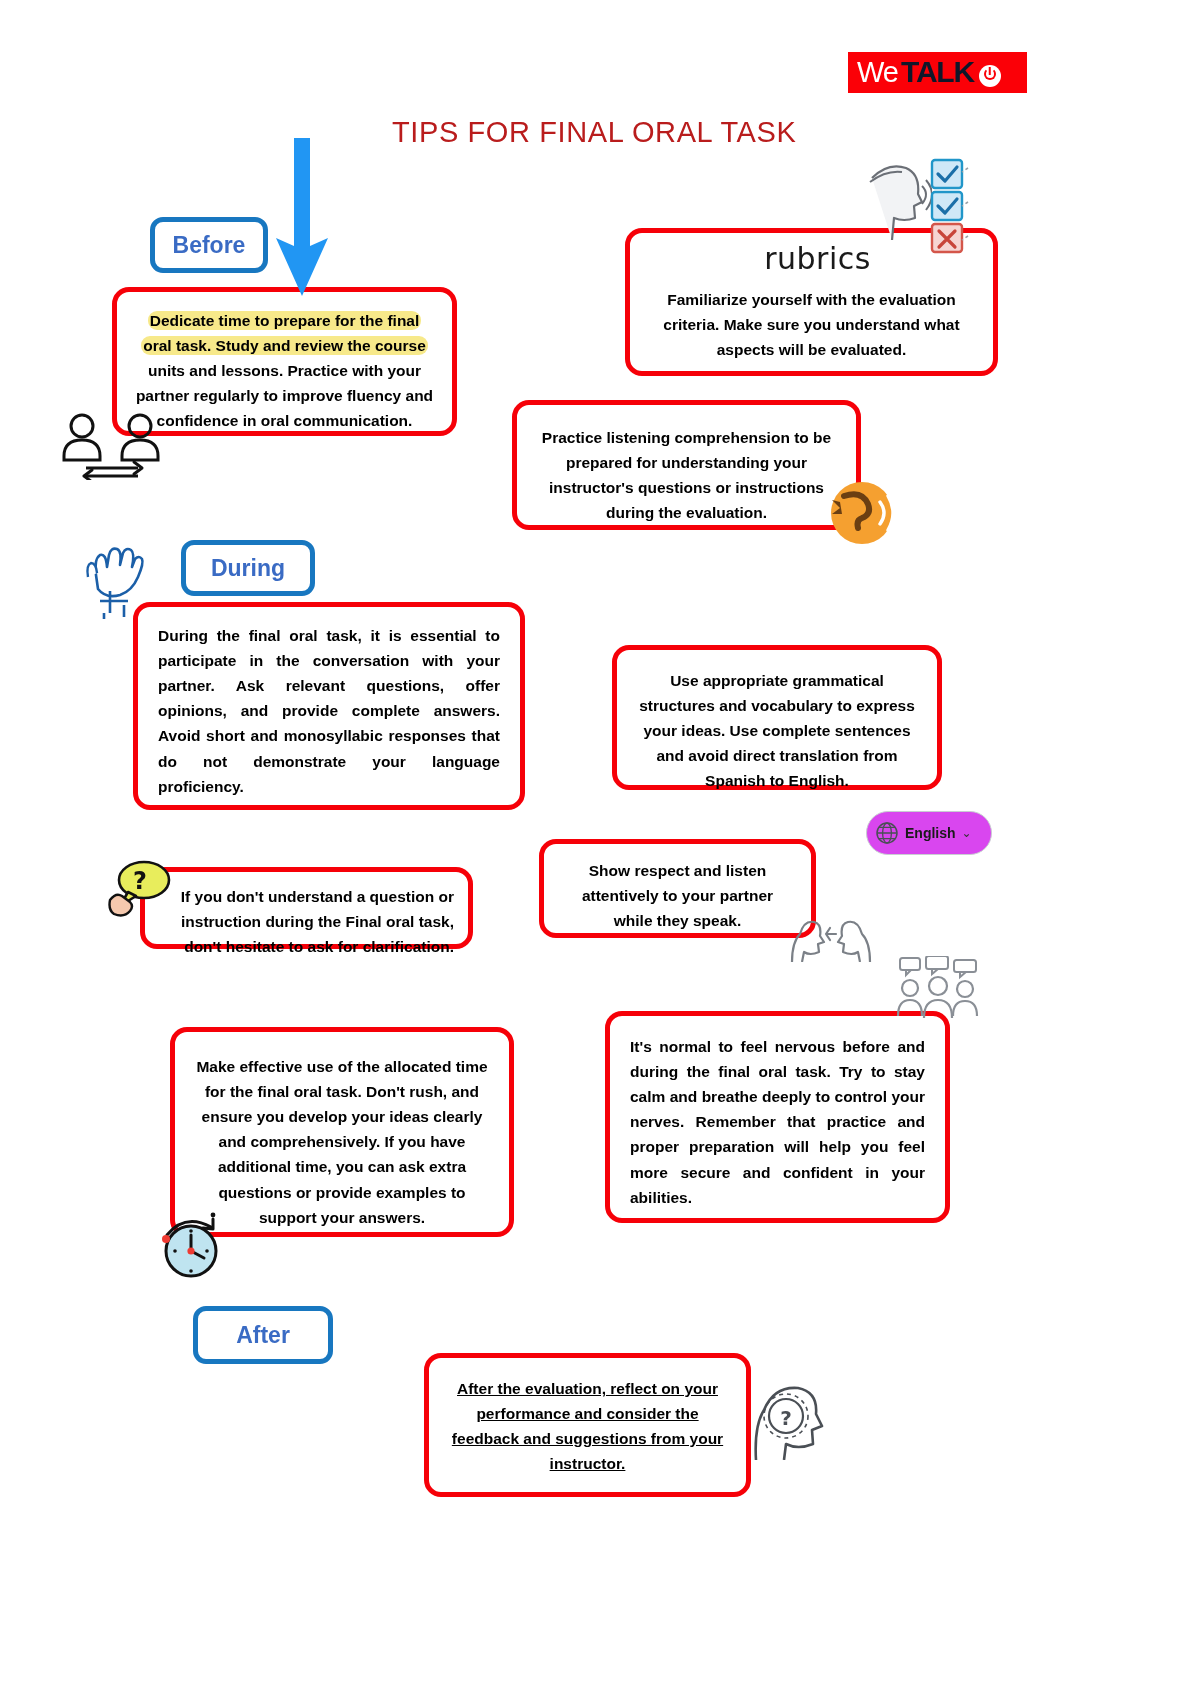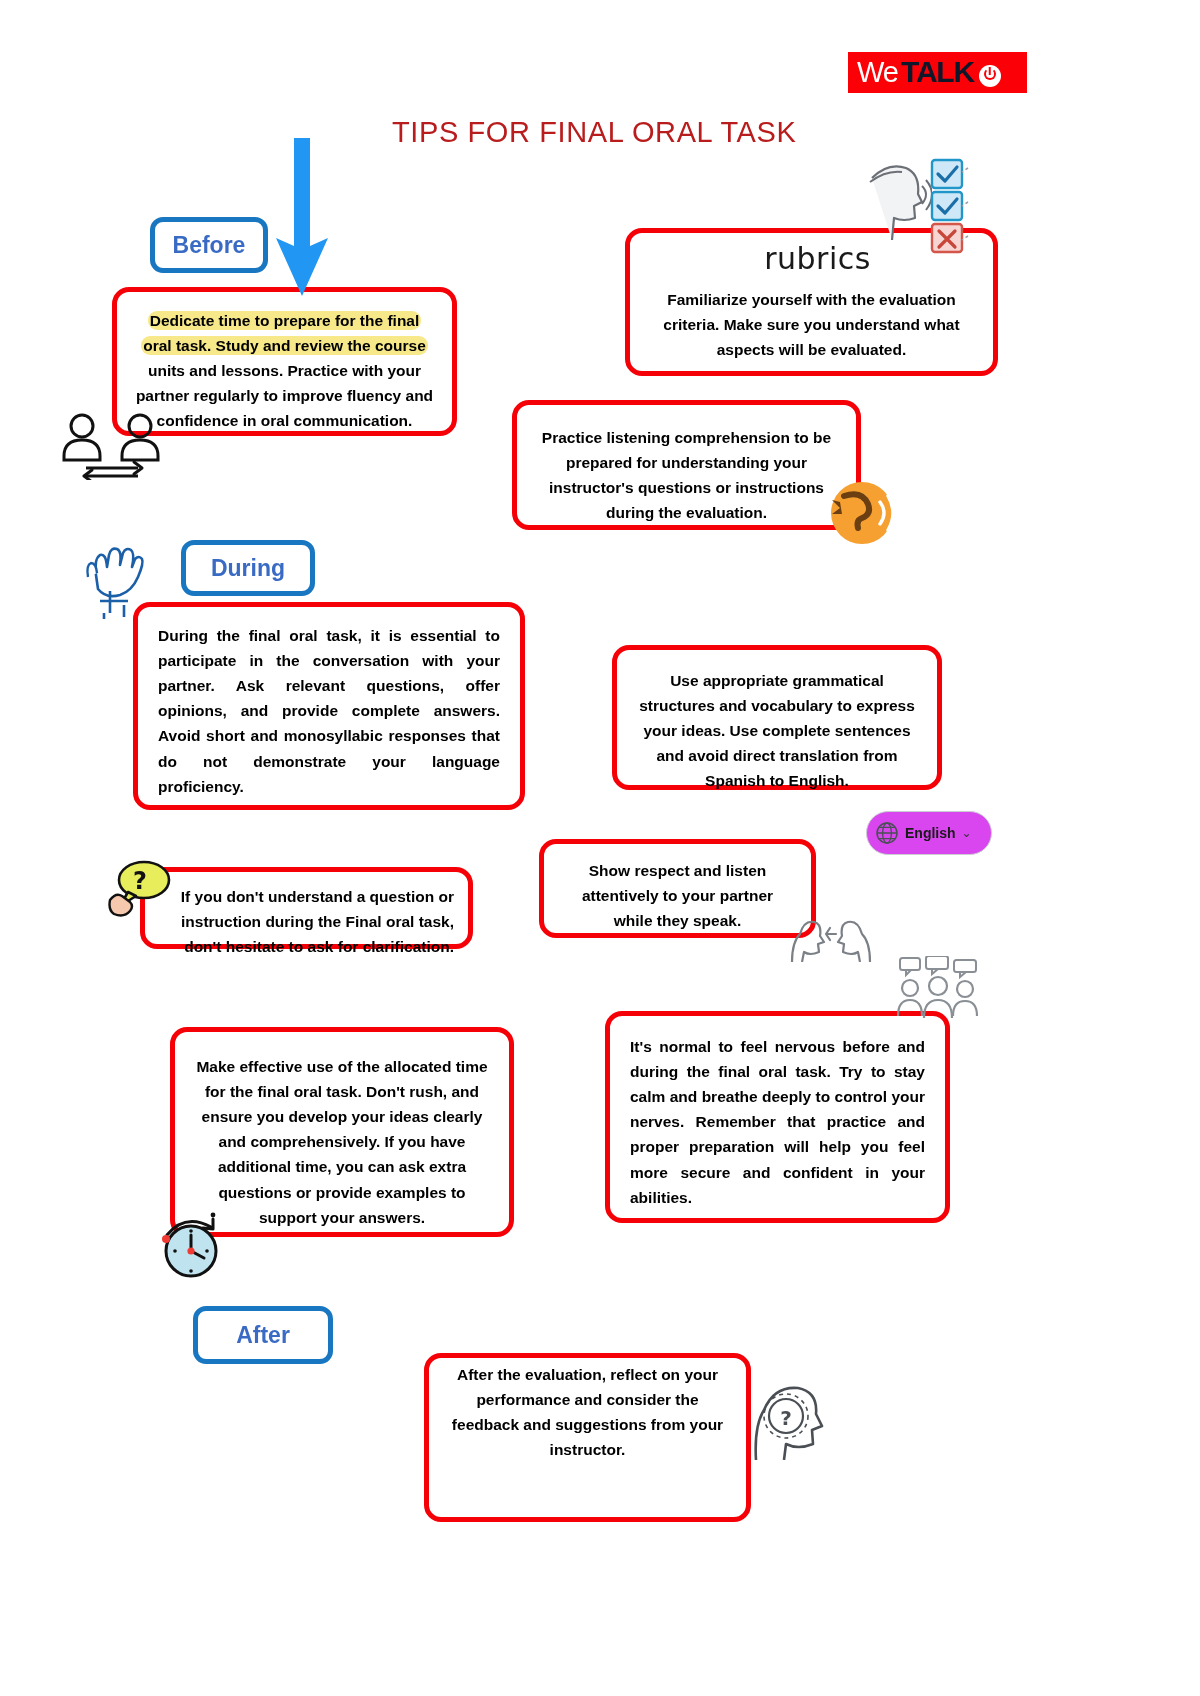--- a/index.html
+++ b/index.html
@@ -113,21 +113,21 @@
 
   #box-before   { left: 112px; top: 287px; width: 345px; height: 149px; padding-top: 16px; }
   #box-rubrics  { left: 625px; top: 228px; width: 373px; height: 148px; padding-top: 6px; }
   #box-listen   { left: 512px; top: 400px; width: 349px; height: 130px; padding-top: 20px; }
   #box-during   { left: 133px; top: 602px; width: 392px; height: 208px; padding: 16px 20px; }
   #box-grammar  { left: 612px; top: 645px; width: 330px; height: 145px; padding-top: 18px; }
   #box-clarify  { left: 140px; top: 867px; width: 333px; height: 82px; padding: 12px 14px 12px 34px; text-align: right; }
   #box-respect  { left: 539px; top: 839px; width: 277px; height: 99px; padding-top: 14px; }
   #box-time     { left: 170px; top: 1027px; width: 344px; height: 210px; padding-top: 22px; }
   #box-nervous  { left: 605px; top: 1011px; width: 345px; height: 212px; padding: 18px 20px; }
-  #box-after    { left: 424px; top: 1353px; width: 327px; height: 169px; padding-top: 4px; }
+  #box-after    { left: 424px; top: 1353px; width: 327px; height: 144px; padding-top: 18px; text-decoration: underline; }
 
   .hl {
     background: #f7e98a;
     box-decoration-break: clone;
     -webkit-box-decoration-break: clone;
     padding: 1px 2px;
     border-radius: 9px;
   }
 
   .rubrics-word {

